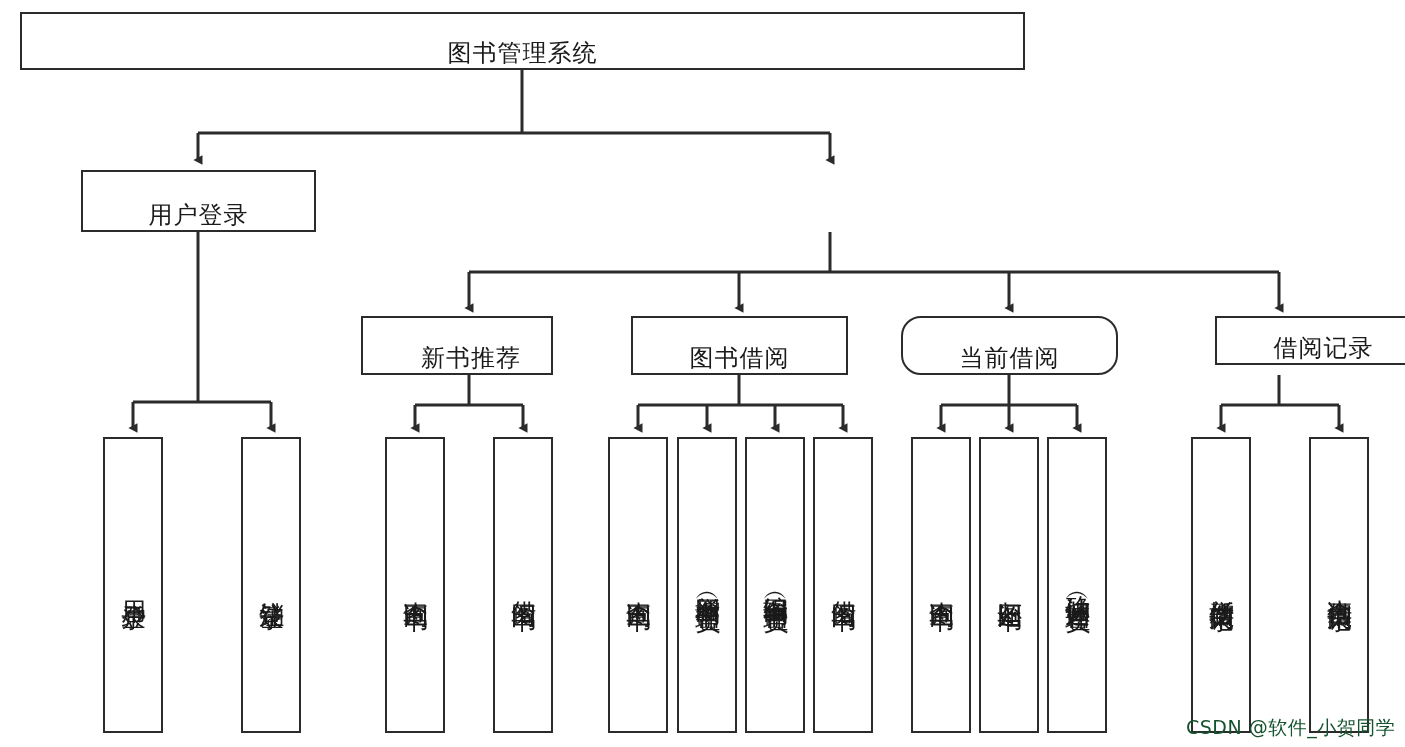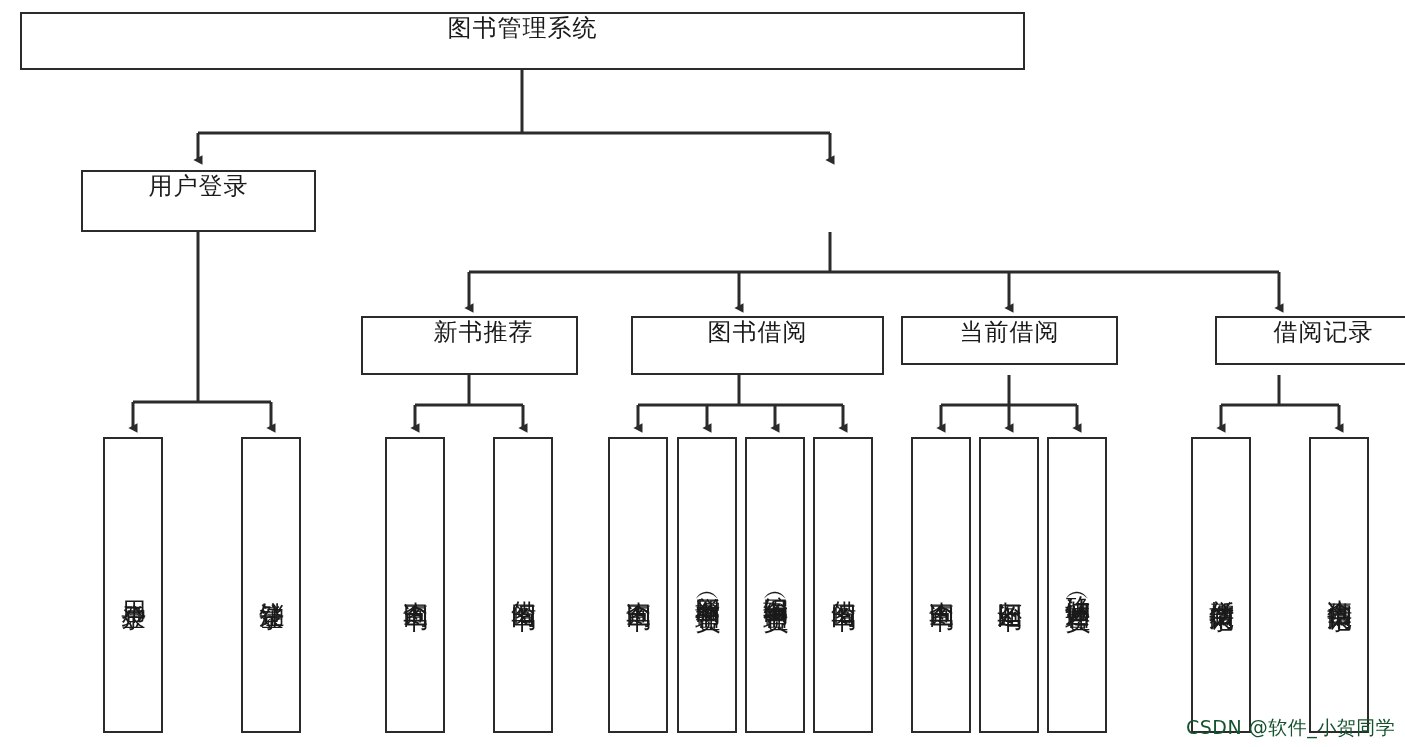--- a/index.html
+++ b/index.html
@@ -21,21 +21,21 @@
     width: 1405px;
     height: 747px;
     pointer-events: none;
   }
   .node {
     position: absolute;
     box-sizing: border-box;
     border: 2px solid #2b2b2b;
     background: #ffffff;
     display: flex;
-    align-items: flex-start;
+    align-items: flex-end;
     justify-content: center;
     color: #1a1a1a;
   }
   .node.h {
     font-size: 24px;
     line-height: 1.2;
     letter-spacing: 1px;
   }
   .node.v {
     font-size: 25px;
@@ -118,27 +118,27 @@
   </svg>
 
   <div class="node h" style="left:20px; top:12px; width:1005px; height:58px;">
     <span>图书管理系统</span>
   </div>
 
   <div class="node h" style="left:81px; top:170px; width:235px; height:62px;">
     <span>用户登录</span>
   </div>
 
-  <div class="node h" style="left:361px; top:316px; width:217px; height:59px;padding-left:28px;">
+  <div class="node h" style="left:361px; top:316px; width:192px; height:59px;padding-left:28px;">
     <span>新书推荐</span>
   </div>
-  <div class="node h" style="left:631px; top:316px; width:253px; height:59px;">
+  <div class="node h" style="left:631px; top:316px; width:217px; height:59px;">
     <span>图书借阅</span>
   </div>
-  <div class="node h" style="left:901px; top:316px; width:217px; height:49px;">
+  <div class="node h" style="left:901px; top:316px; width:217px; height:59px;border-radius:20px;">
     <span>当前借阅</span>
   </div>
   <div class="node h" style="left:1215px; top:316px; width:217px; height:49px;">
     <span>借阅记录</span>
   </div>
 
   <div class="node v" style="left:103px; top:437px; width:60px; height:296px;">
     <span class="vtext">用户登录</span>
   </div>
   <div class="node v" style="left:241px; top:437px; width:60px; height:296px;">

